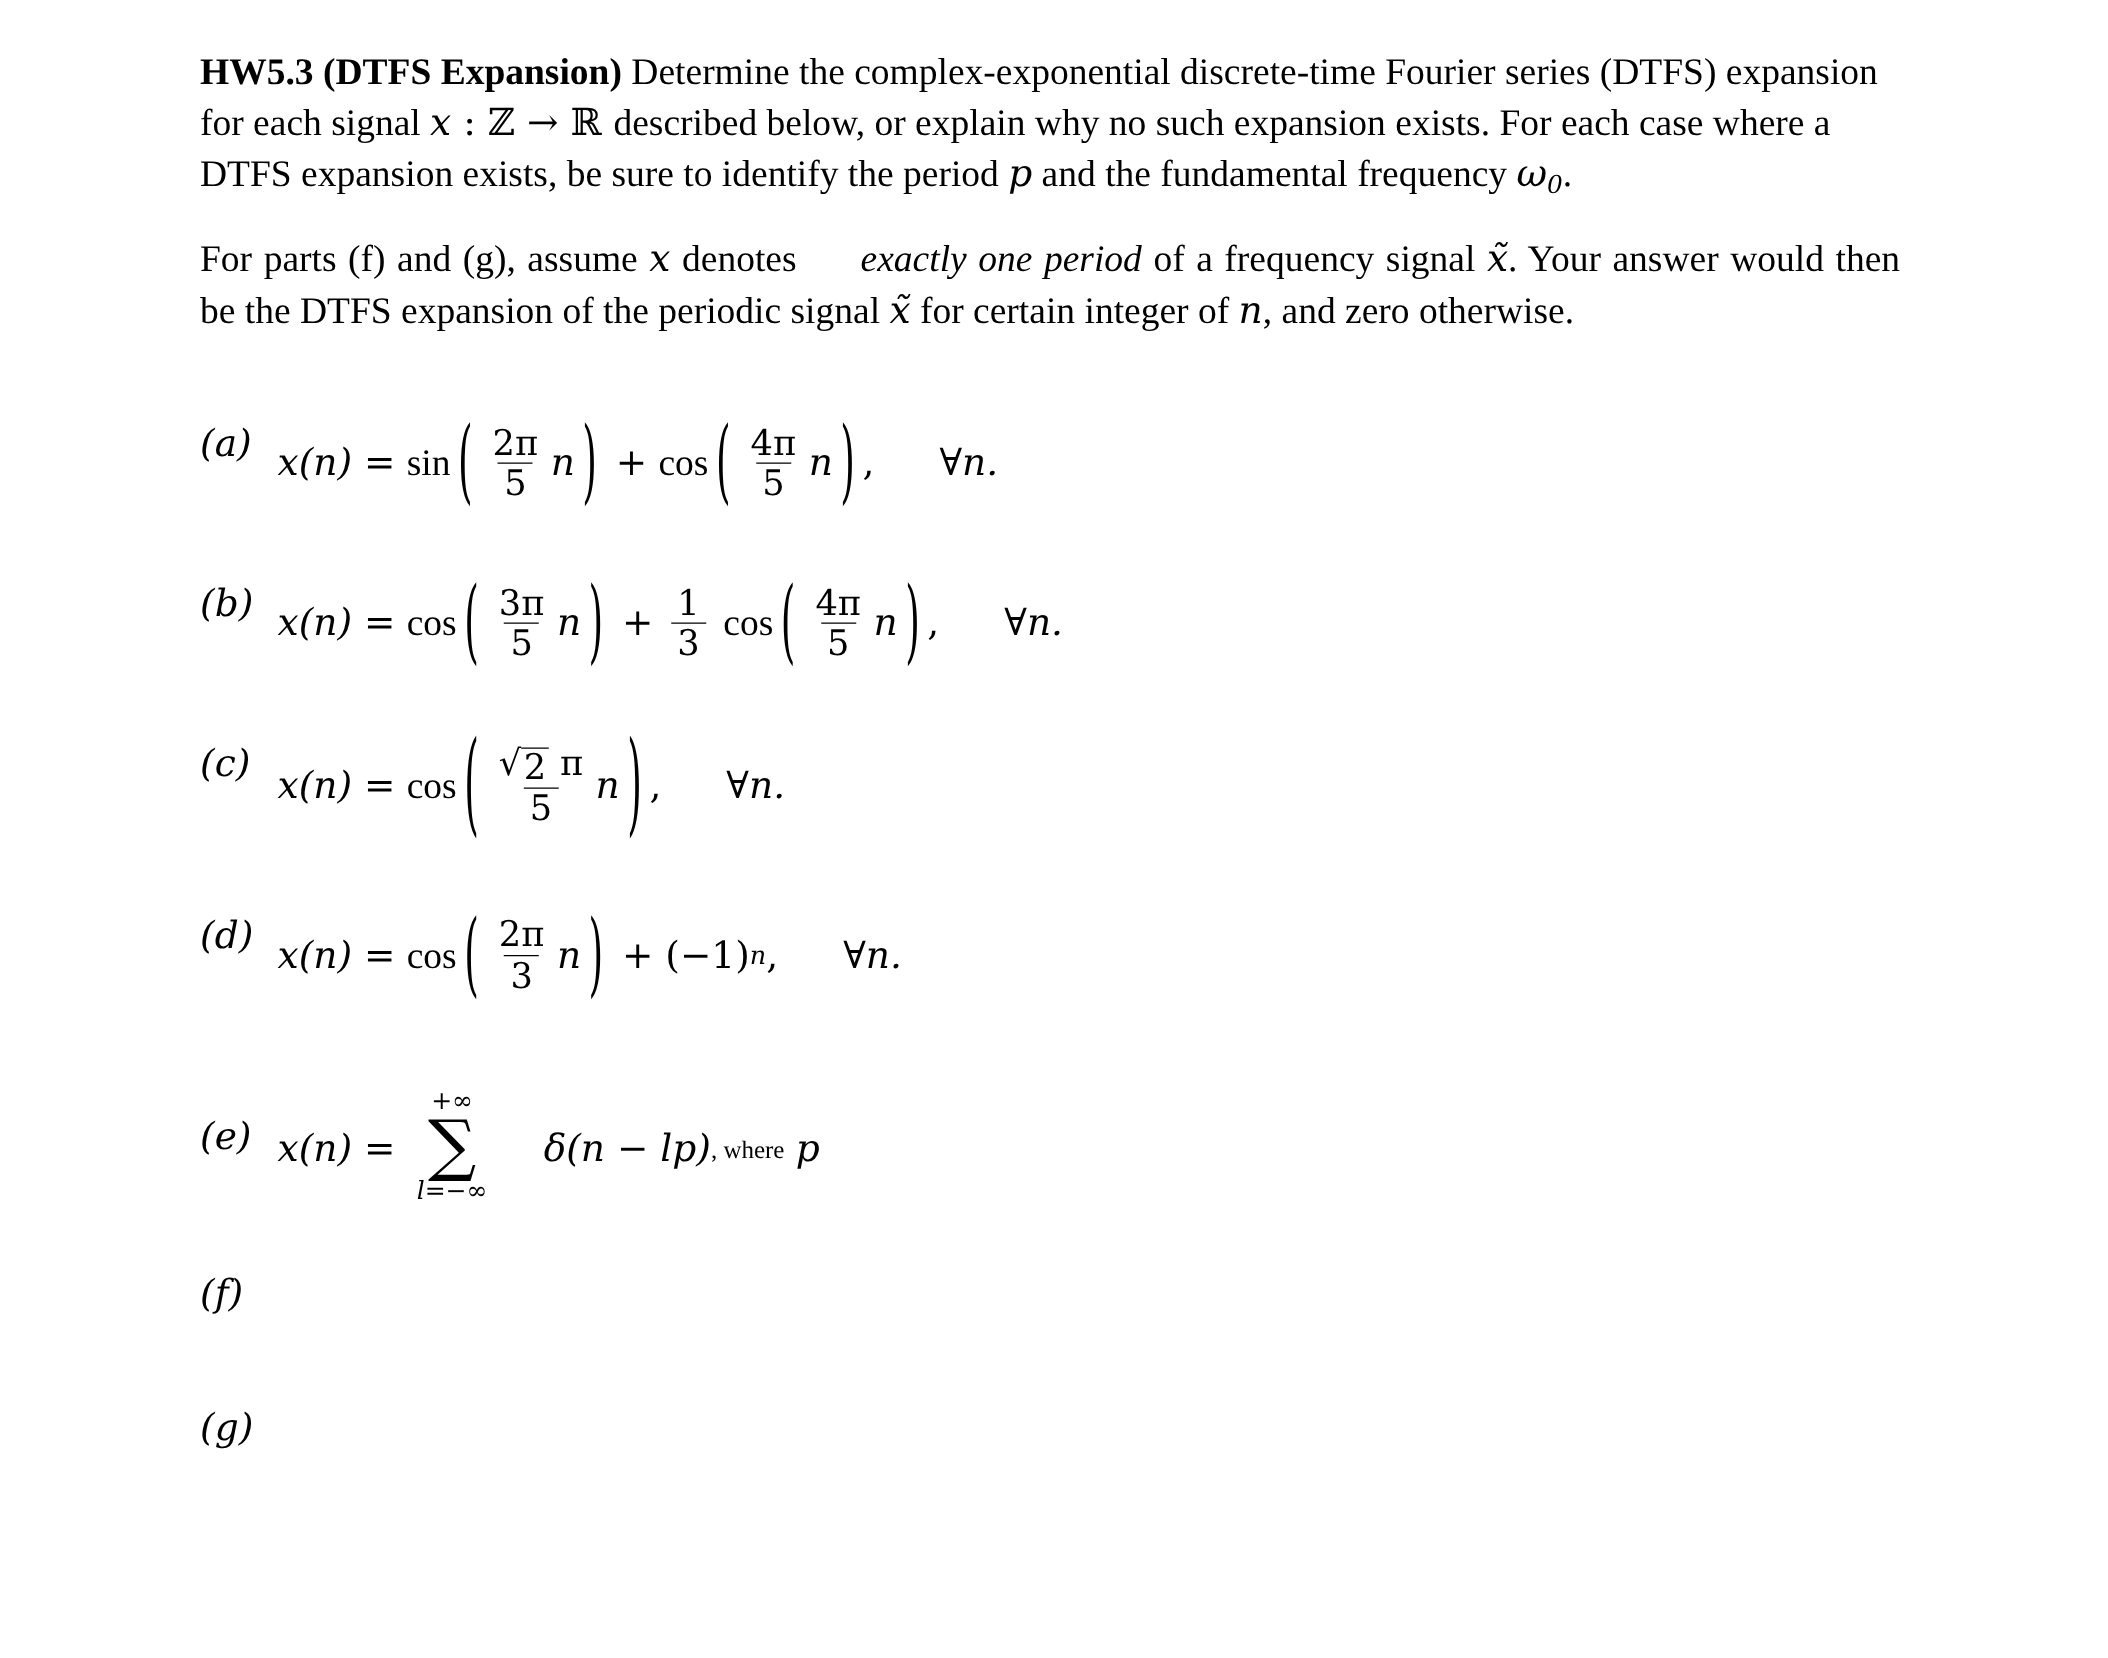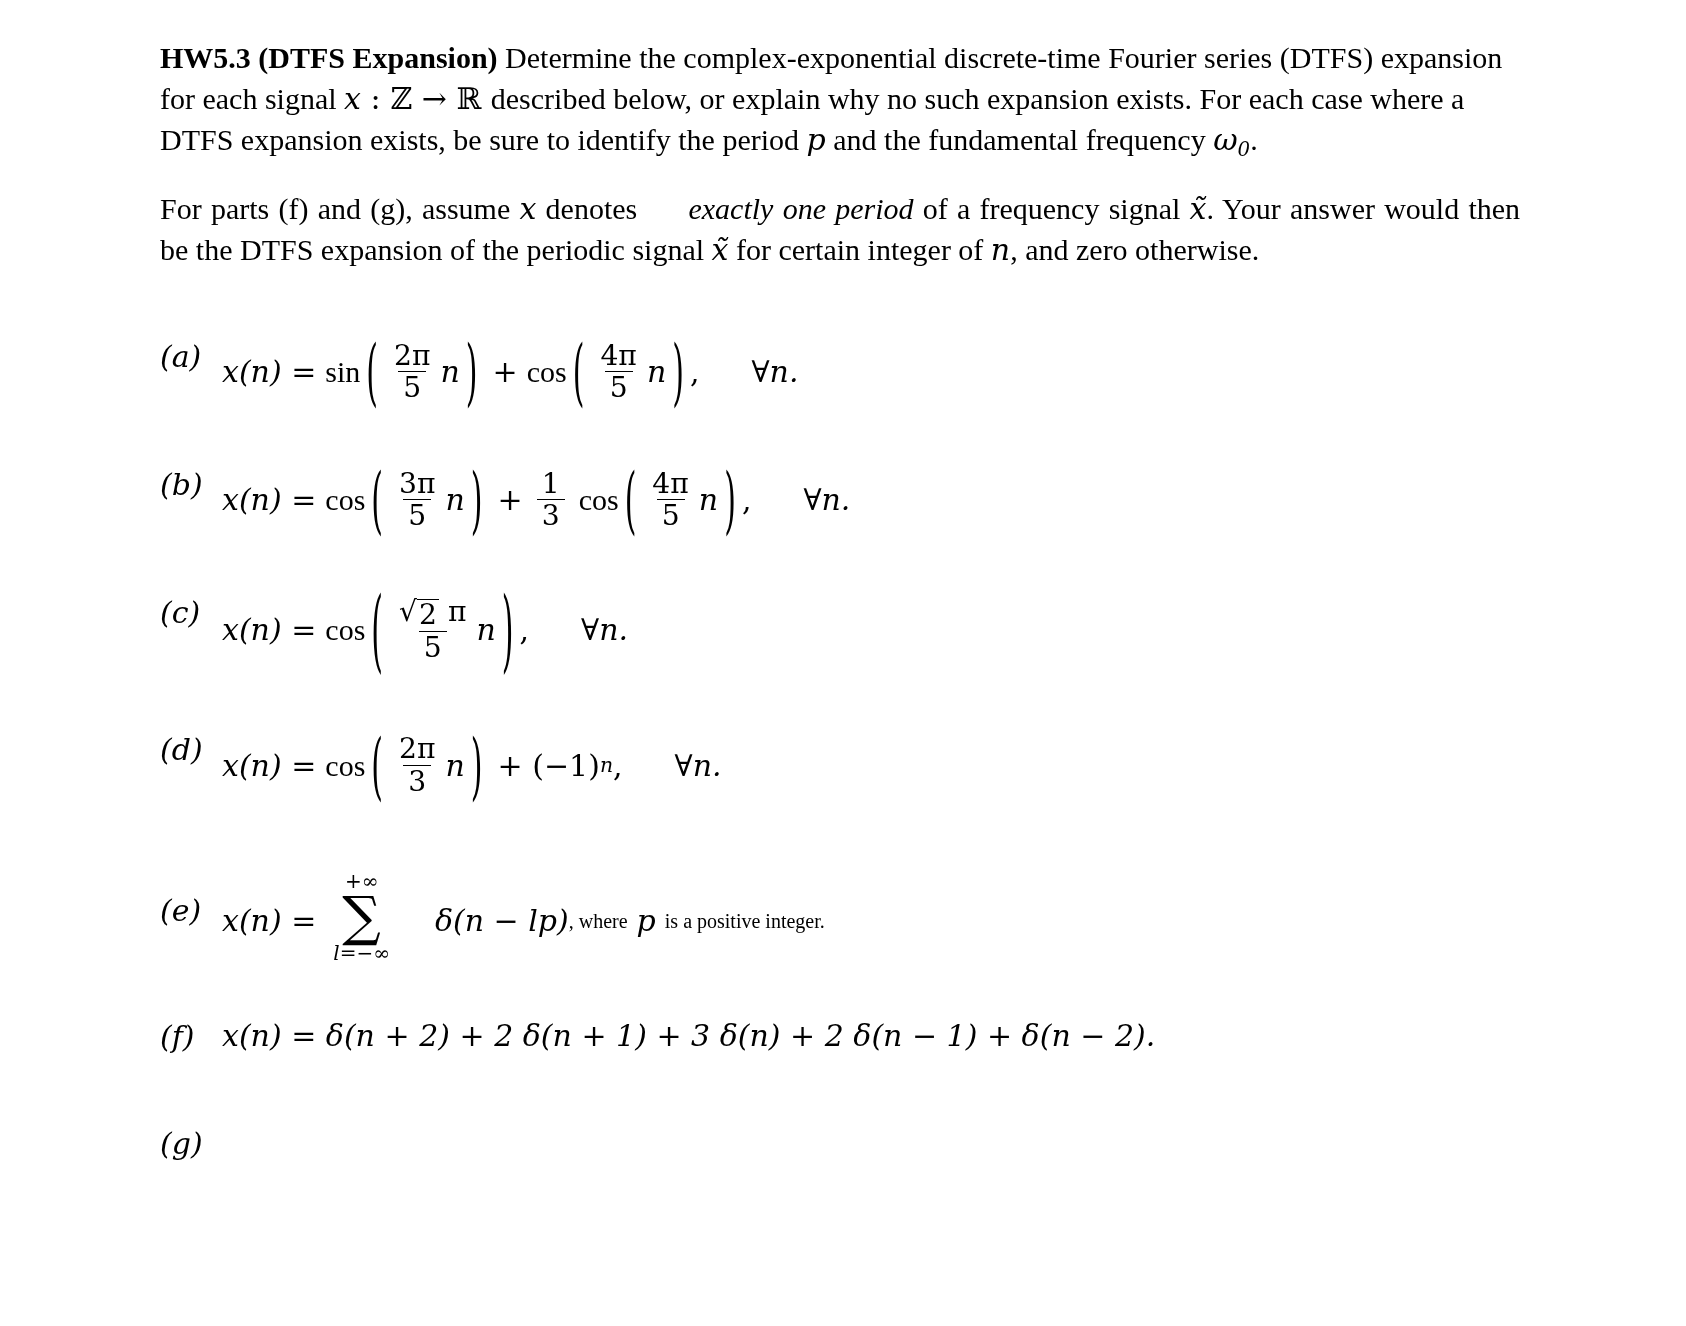--- a/index.html
+++ b/index.html
@@ -303,27 +303,25 @@
           <span class="sum">
             <span class="lim lim-top mathup">+∞</span>
             <span class="sigma">∑</span>
             <span class="lim lim-bot math">l=−∞</span>
           </span>
           <span class="math" style="padding-top:8px;margin-left:37px;">δ(n − lp)</span>
           <span class="text-inline" style="padding-top:8px;">, where</span>
             <span class="sp"></span>
           <span class="math" style="padding-top:8px;">p</span>
             <span class="sp"></span>
-          <span class="text-inline" style="padding-top:8px;">is a positive integer.</span>
         </div>
       </div>
 
       <div class="item" style="margin-bottom:72px;">
         <div class="item-label math" style="padding-top:0;">(f)</div>
-        <div class="item-body math">x(n) = δ(n + 2) + 2 δ(n + 1) + 3 δ(n) + 2 δ(n − 1) + δ(n − 2).</div>
       </div>
 
       <div class="item">
         <div class="item-label math" style="padding-top:0;">(g)</div>
       </div>
 
     </div>
   </div>
 </div>
 

